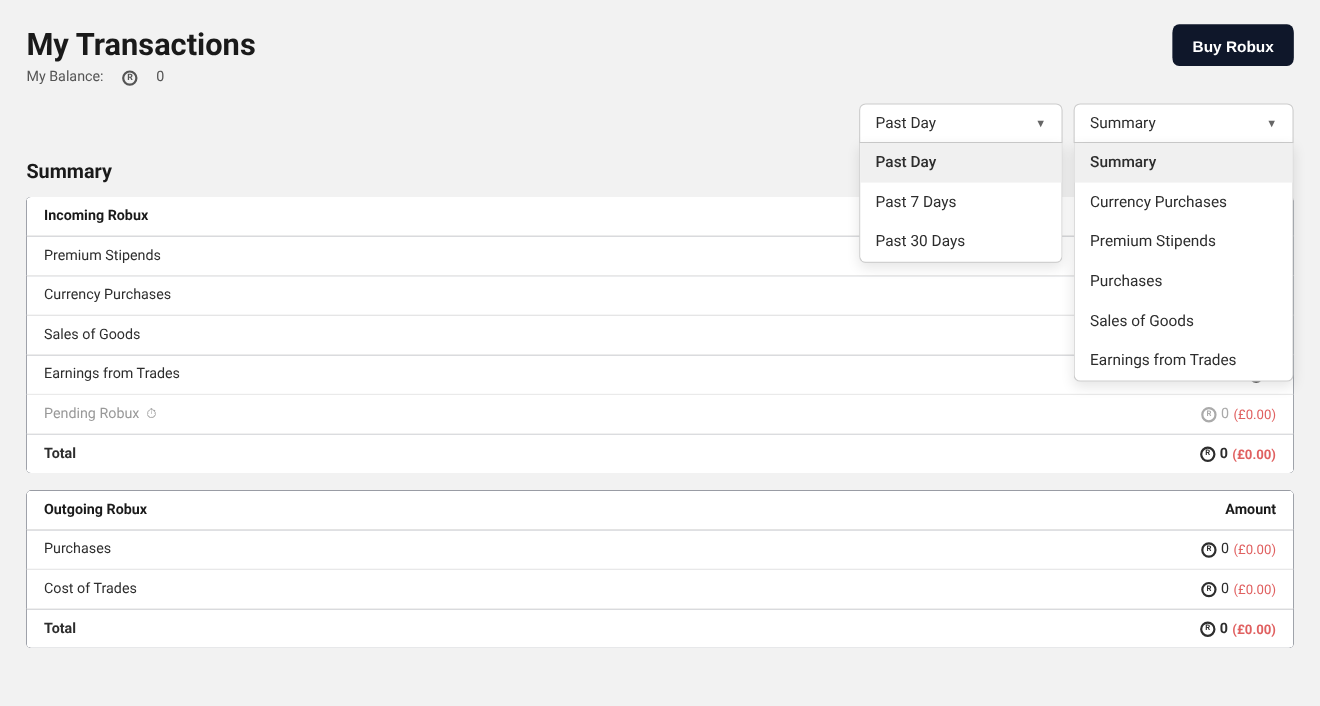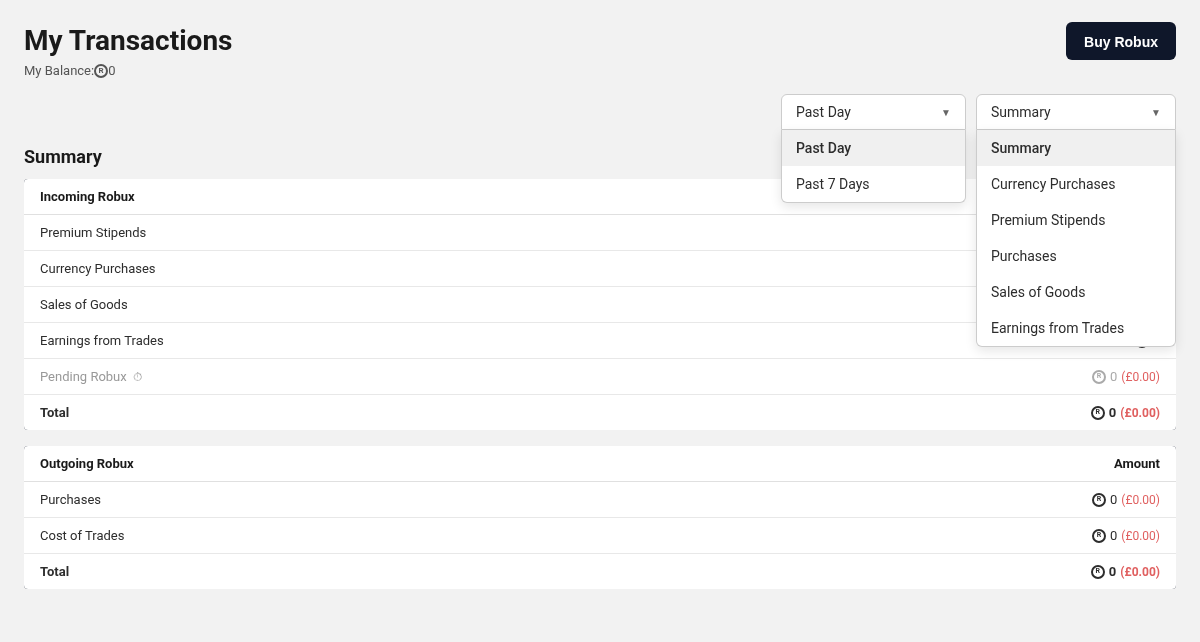--- a/index.html
+++ b/index.html
@@ -27,21 +27,21 @@
       font-size: 14px;
       font-weight: 600;
       color: #1a1a1a;
       margin-bottom: 4px;
     }
     .balance-row {
       font-size: 13px;
       color: #555;
       display: flex;
       align-items: center;
-      gap: 0;
+      gap: 17px;
     }
     .robux-icon {
       display: inline-flex;
       align-items: center;
       justify-content: center;
       width: 14px;
       height: 14px;
       border: 2px solid #555;
       border-radius: 50%;
       font-size: 8px;
@@ -206,20 +206,21 @@
     <button class="buy-robux-btn" style="position:absolute; right:0; top:-72px;">Buy Robux</button>
 
     <div class="dropdown-container dropdown-open" style="min-width:185px;">
       <div class="dropdown-btn open">
         <span>Past Day</span>
         <span class="chevron">▼</span>
       </div>
       <div class="dropdown-menu">
         <div class="dropdown-item selected">Past Day</div>
         <div class="dropdown-item">Past 7 Days</div>
+        <div class="dropdown-item">Past 30 Days</div>
       </div>
     </div>
 
     <div class="dropdown-container dropdown-open" style="min-width:200px;">
       <div class="dropdown-btn open">
         <span>Summary</span>
         <span class="chevron">▼</span>
       </div>
       <div class="dropdown-menu">
         <div class="dropdown-item selected">Summary</div>

